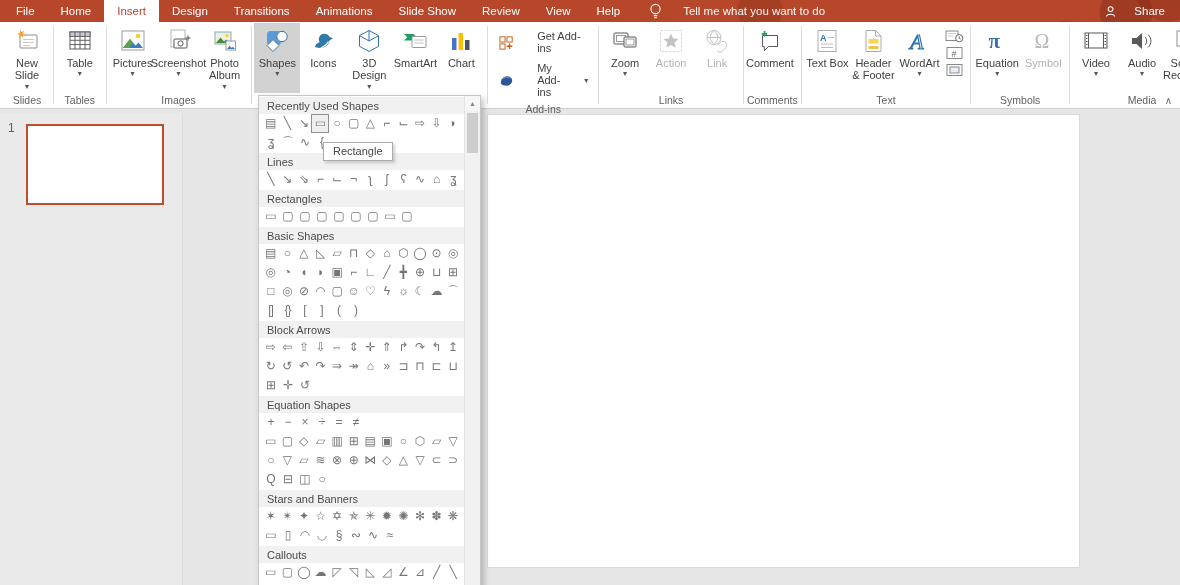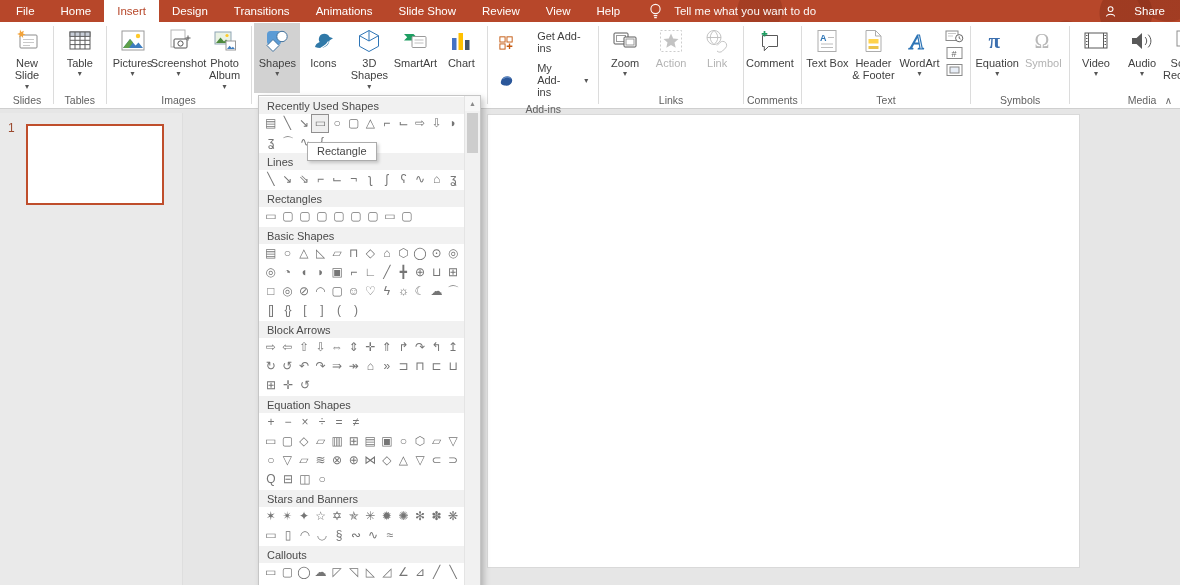--- a/index.html
+++ b/index.html
@@ -14,21 +14,21 @@
   .titlebar::before{content:"";position:absolute;right:0;top:-14px;width:300px;height:60px;pointer-events:none;
     background:
       radial-gradient(circle at 82% 45%, rgba(130,45,24,.45) 0 26px, transparent 27px),
       radial-gradient(circle at 96% 5%,  rgba(130,45,24,.40) 0 32px, transparent 33px),
       radial-gradient(circle at 62% 85%, rgba(130,45,24,.30) 0 16px, transparent 17px);}
   .titlebar::after{content:"";position:absolute;left:715px;top:-10px;width:90px;height:50px;pointer-events:none;
     background:radial-gradient(circle at 50% 40%, rgba(130,45,24,.35) 0 22px, transparent 23px);}
   .tabs{display:flex;align-items:stretch;padding-left:3px;position:relative;z-index:2}
   .tab{display:flex;align-items:center;padding:0 13px;cursor:pointer;white-space:nowrap}
   .tab.active{background:#fff;color:#B7472A}
-  .tellme{display:flex;align-items:center;gap:12px;margin-left:16px;position:relative;z-index:2;opacity:.96}
+  .tellme{display:flex;align-items:center;gap:21px;margin-left:16px;position:relative;z-index:2;opacity:.96}
   .share{margin-left:auto;display:flex;align-items:center;gap:16px;padding-right:15px;position:relative;z-index:2}
   
   .ribbon{height:86px;background:#fff;border-bottom:1px solid #CFCFCF;position:relative;z-index:20;
     display:flex;align-items:stretch;padding:0 2px}
   #ribbon-groups{display:flex;align-items:stretch}
   .rgroup{display:flex;flex-direction:column;padding:1px 2px 0}
   .rbtns{flex:1;display:flex;align-items:stretch}
   .rbtns.col{flex-direction:column;justify-content:flex-start;align-items:flex-start;padding-top:3px}
   .rlabel{font-size:10.5px;color:#616161;text-align:center;height:15px;line-height:14px;white-space:nowrap}
   .rdiv{width:1px;background:#DCDCDC;margin:4px 1px}
@@ -63,21 +63,21 @@
   .shape-row{display:flex;padding:1px 3px}
   .cell{width:17px;height:17px;line-height:17px;text-align:center;font-size:12px;color:#757575;
     cursor:pointer;letter-spacing:-1px}
   .cell.hl{outline:1px solid #908F8F;background:#EFEFEF}
   .menu-scroll{width:15px;background:#F1F1F1;border-left:1px solid #E4E4E4;display:flex;
     flex-direction:column;align-items:center}
   .sb-btn{height:15px;width:100%;font-size:7px;color:#8a8a8a;display:flex;align-items:center;
     justify-content:center;cursor:pointer;background:#F7F7F7}
   .sb-thumb{width:11px;height:40px;background:#CDCDCD;margin:2px 0;cursor:pointer}
   .sb-fill{flex:1}
-  .tooltip{position:absolute;left:48px;top:46px;background:#fff;border:1px solid #ACACAC;
+  .tooltip{position:absolute;left:64px;top:46px;background:#fff;border:1px solid #ACACAC;
     padding:2px 9px 3px;font-size:11px;color:#464646;box-shadow:2px 2px 3px rgba(0,0,0,.18);
     white-space:nowrap;z-index:5}
 </style>
 </head>
 <body>
 
 <div class="titlebar">
   <div class="tabs" id="tabs">
       <div class="tab">File</div>
       <div class="tab">Home</div>
@@ -191,21 +191,21 @@
                 <path d="M6 20c7 2.5 13.5 0 14.5-6.5l3.5-2.2-3.4-1.2C18.5 5.5 12 5.8 10.3 10c-.8 2-.6 3.8.4 5C8 16 6.4 17.8 6 20z" fill="#3079A8"></path>
                 <path d="M10.5 22.5c3.5-3.5 7-3.5 9-8" stroke="#fff" stroke-width="1.2" fill="none"></path>
               </svg></span>
             <span class="lbl">Icons</span>
           </div>
           <div class="btnL">
             <span class="ic"><svg viewBox="0 0 28 28">
                 <path d="M14 3.5l9.5 5.2v10.6L14 24.5l-9.5-5.2V8.7z" fill="#fff" stroke="#2E75B6"></path>
                 <path d="M14 3.5V14m0 0l9.5-5.3M14 14L4.5 8.7" stroke="#2E75B6" fill="none"></path>
               </svg></span>
-            <span class="lbl">3D Shapes</span>
+            <span class="lbl">3D Design</span>
             <span class="caret">▾</span>
           </div>
           <div class="btnL">
             <span class="ic"><svg viewBox="0 0 28 28">
                 <path d="M3 7h9.5l3.2 3.2-3.2 3.2H3l3.2-3.2z" fill="#1E9E62"></path>
                 <rect x="11" y="9.5" width="14" height="11" rx="1" fill="#fff" stroke="#9a9a9a"></rect>
                 <path d="M13.5 13h9M13.5 16h9" stroke="#c0c0c0"></path>
               </svg></span>
             <span class="lbl">SmartArt</span>
           </div>

